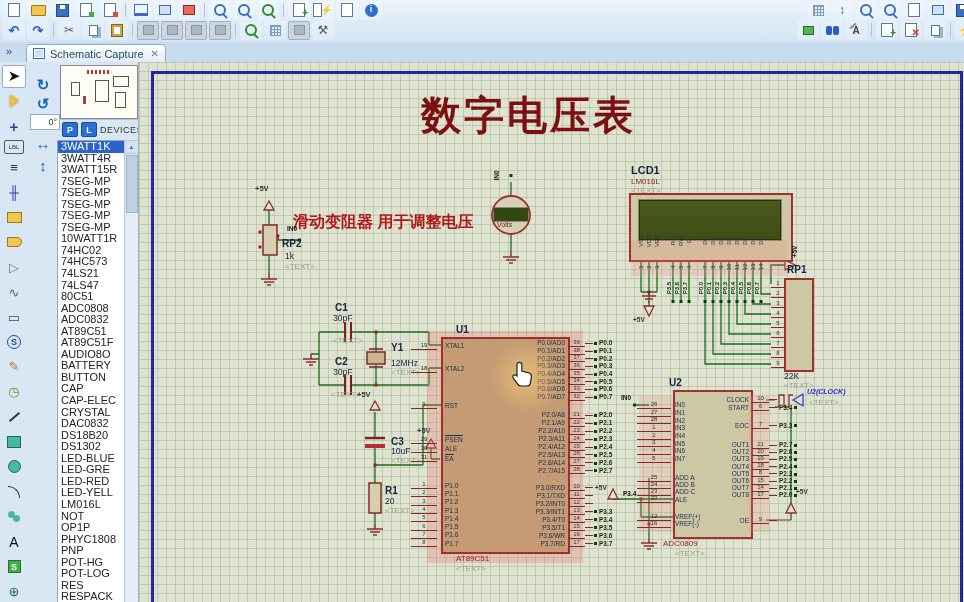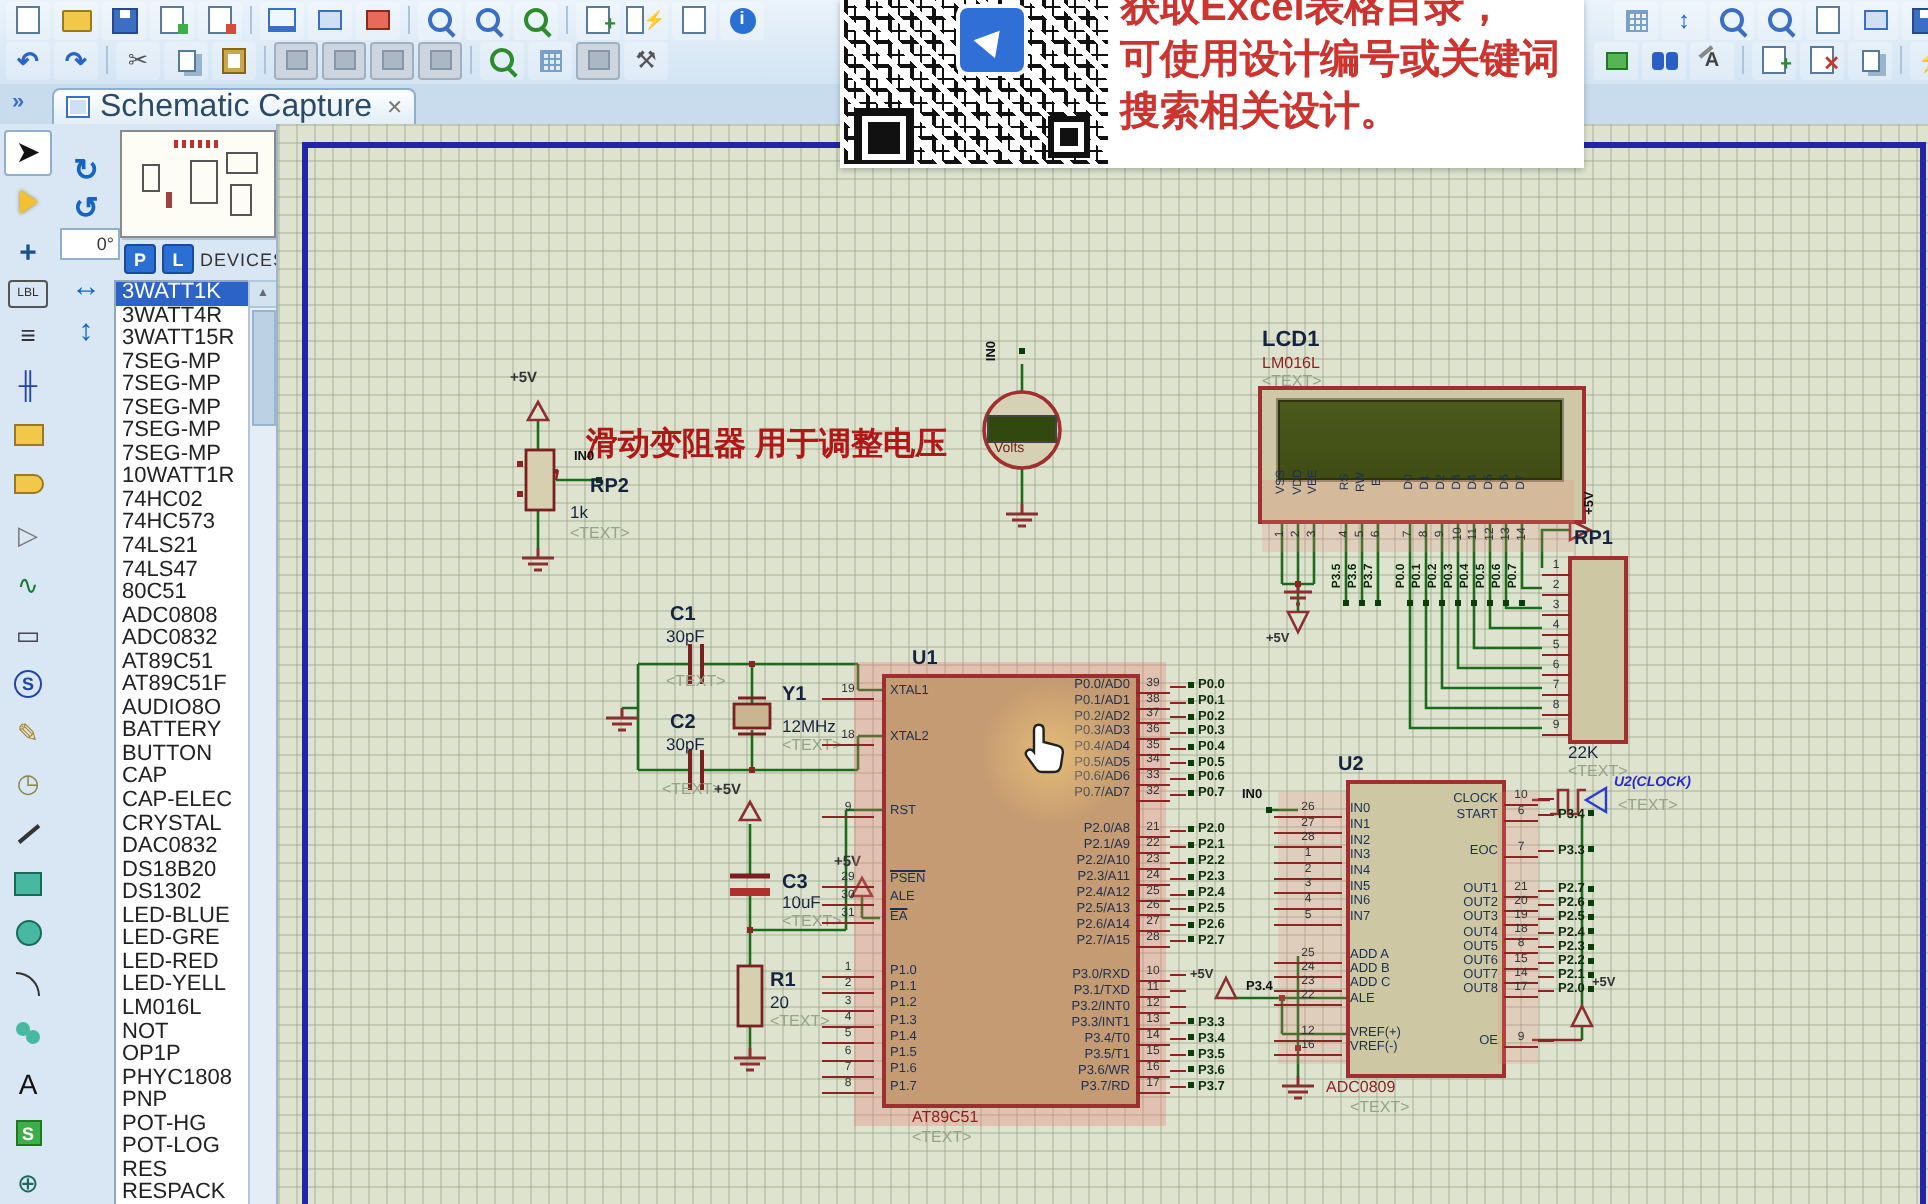--- a/index.html
+++ b/index.html
@@ -40,21 +40,21 @@
   .i-bolt{font-size:12px;color:#e8a818;font-weight:bold;}
   .i-pan{font-size:12px;font-weight:bold;color:#2a64c8;}
   .i-grid3::before{content:"";width:9px;height:9px;background:
      linear-gradient(#7aa0c8 1px,transparent 1px),linear-gradient(90deg,#7aa0c8 1px,transparent 1px);background-size:3px 3px;border:1px solid #7aa0c8;}
   .ov-x{position:absolute;color:#c43a2a;font-weight:bold;font-size:10px;right:1px;bottom:1px;}
   .ov-p{position:absolute;color:#2e8b2e;font-weight:bold;font-size:10px;right:1px;bottom:1px;}
   
   .tabbar{position:absolute;left:0;top:42px;width:964px;height:20px;background:#c8dcee;border-bottom:1px solid #9fb9cf;}
   .tabbar .lefticon{position:absolute;left:6px;top:3px;font-size:11px;color:#3a6fc4;font-weight:bold;}
   .tab{position:absolute;left:26px;top:2px;height:17px;min-width:118px;background:linear-gradient(#fdfefe,#e2eef8);border:1px solid #8fb0cc;border-bottom:none;border-radius:4px 4px 0 0;display:flex;align-items:center;padding:0 6px;gap:5px;}
-  .tab .tlabel{font-size:16px;color:#2c4a66;}
+  .tab .tlabel{font-size:11px;color:#2c4a66;}
   .tab .tclose{font-size:10px;color:#777;margin-left:2px;}
   .tabicon{width:10px;height:9px;background:#cfe0f4;border:1px solid #3a6fc4;box-shadow:0 0 0 1px #fff inset;}
   
   .toolcol{position:absolute;left:0;top:62px;width:28px;height:540px;background:#d9e7f4;border-right:1px solid #b8cde0;display:flex;flex-direction:column;align-items:center;padding-top:2px;}
   .lti{width:22px;height:21px;display:flex;align-items:center;justify-content:center;font-size:13px;margin:1px 0;border:1px solid transparent;border-radius:2px;position:relative;color:#1d4f8a;}
   .lti.sel{background:#fff;border-color:#8fb0cc;}
   .shape-box::before{content:"";width:12px;height:10px;background:#49b8a0;border:1px solid #1a6a58;}
   .shape-circ::before{content:"";width:11px;height:11px;background:#49b8a0;border:1px solid #1a6a58;border-radius:50%;}
   .shape-arc::before{content:"";width:11px;height:11px;border:1px solid #333;border-radius:0 100% 0 0;border-left:none;border-bottom:none;}
   .shape-blob::before{content:"";width:7px;height:7px;background:#49b8a0;border-radius:50%;box-shadow:5px 4px 0 #49b8a0;margin:0 5px 4px 0;}
@@ -421,25 +421,26 @@
           <rect x="580.5" y="238" width="3" height="3"></rect>
           <rect x="588.5" y="238" width="3" height="3"></rect>
         <rect x="596.5" y="238" width="3" height="3"></rect>
           <rect x="604.5" y="238" width="3" height="3"></rect>
           <rect x="612.5" y="238" width="3" height="3"></rect>
           <rect x="620.5" y="238" width="3" height="3"></rect>
         <rect x="494" y="341.5" width="3" height="3"></rect>
       </g>
     </svg>
 
+    <div class="abs title" style="left:282px;top:26px;">数字电压表</div>
     <div class="abs anno" style="left:154px;top:150px;">滑动变阻器 用于调整电压</div>
 
     <div class="abs p5" style="left:116px;top:122px;">+5V</div>
     <div class="abs netlbl" style="left:148px;top:163px;">IN0</div>
-    <div class="abs ref" style="left:156px;top:176px;">RP2</div>
+    <div class="abs ref" style="left:143px;top:176px;">RP2</div>
     <div class="abs val" style="left:146px;top:189px;">1k</div>
     <div class="abs ttext" style="left:146px;top:200px;">&lt;TEXT&gt;</div>
 
     <div class="abs vtext" style="left:352px;top:110px;">IN0</div>
     <div class="abs" style="left:358px;top:159px;font-size:7px;color:#6b1e1e;">Volts</div>
 
     <div class="abs ref" style="left:196px;top:240px;">C1</div>
     <div class="abs val" style="left:194px;top:251px;">30pF</div>
     <div class="abs ttext" style="left:194px;top:274px;">&lt;TEXT&gt;</div>
     <div class="abs ref" style="left:196px;top:294px;">C2</div>
@@ -1004,27 +1005,14 @@
         </div>
       </div>
     <div class="abs p5" style="left:657px;top:426px;font-size:6.5px;">+5V</div>
     <div class="abs part" style="left:524px;top:477px;">ADC0809</div>
     <div class="abs ttext" style="left:536px;top:487px;">&lt;TEXT&gt;</div>
 
     <div class="abs" style="left:668px;top:326px;font-size:7px;font-weight:bold;color:#2a2acc;font-style:italic;">U2(CLOCK)</div>
     <div class="abs ttext" style="left:670px;top:336px;">&lt;TEXT&gt;</div>
   </div>
 
-  <div class="overlay">
-    <div class="qr">
-      <div class="qrdots"></div>
-      <div class="finder" style="left:5px;top:88px;width:22px;height:22px;"></div>
-      <div class="finder" style="left:102px;top:92px;width:15px;height:15px;border-width:3px;"></div>
-      <div class="qrlogo"></div>
-    </div>
-    <div class="ovtext">
-      <div>获取Excel表格目录，</div>
-      <div>可使用设计编号或关键词</div>
-      <div>搜索相关设计。</div>
-    </div>
-  </div>
 
 </div>
 
 </body></html>

